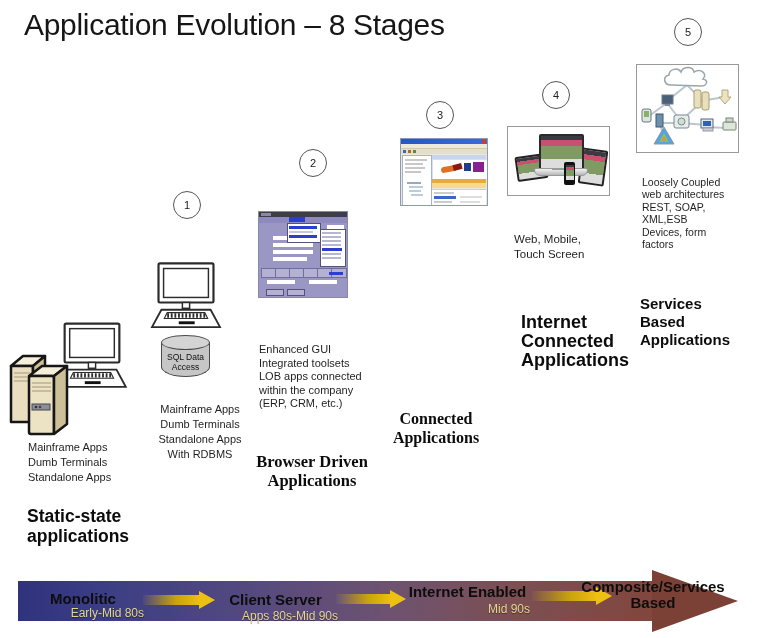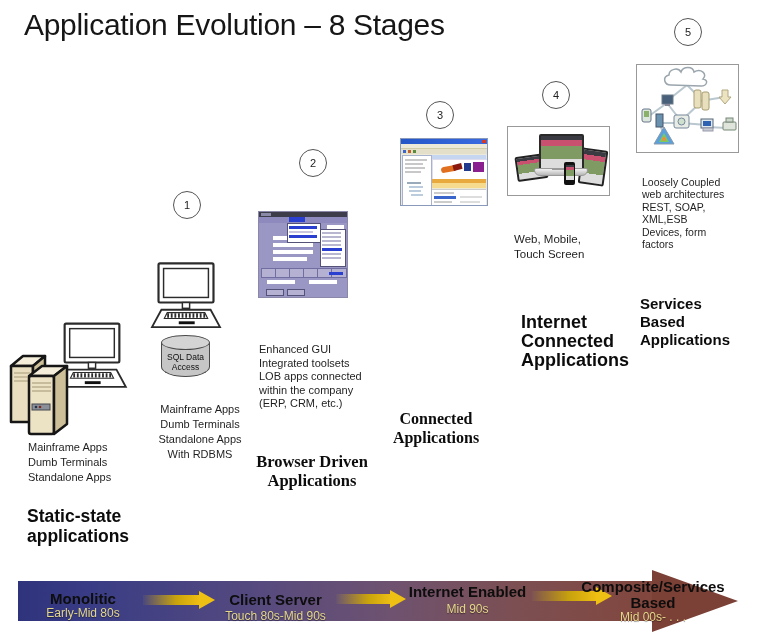--- a/index.html
+++ b/index.html
@@ -38,21 +38,21 @@
   
   .tl-bar { position:absolute; left:18px; top:581px; width:640px; height:40px;
             background:linear-gradient(90deg,#2f337b 0%,#3a3d85 12%,#564a7e 38%,#6e5270 58%,#7c4f52 78%,#82463c 100%); }
   .tl-head { position:absolute; left:652px; top:570px; width:0; height:0;
              border-top:31px solid transparent; border-bottom:31px solid transparent; border-left:86px solid #7c4136; }
   .mini-arrow { position:absolute; display:flex; align-items:center; height:20px; }
   .ma-shaft { height:10px; background:linear-gradient(90deg,rgba(130,120,95,0.12),#caa40c 60%,#edbd12); }
   .ma-head { width:0; height:0; border-top:9px solid transparent; border-bottom:9px solid transparent; border-left:16px solid #eec013; }
   .phase-name { position:absolute; font-weight:bold; font-size:15px; line-height:15.5px; color:#0d0d0d;
                 text-align:center; white-space:pre-line; }
-  .phase-era  { position:absolute; font-size:12px; color:#e5d78a; text-align:center;
+  .phase-era  { position:absolute; font-size:12px; color:#e5d78a; text-align:right;
                 text-shadow:0 1px 1px rgba(0,0,0,0.45); white-space:pre-line; }
 </style>
 </head>
 <body>
 
 <div class="slide">
 
   <div class="title">Application Evolution – 8 Stages</div>
 
   <div class="badge" style="left:173px;top:191px">1</div>
@@ -281,22 +281,21 @@
   </div>
   <div class="mini-arrow" style="left:532px;top:586px">
     <div class="ma-shaft" style="width:64px"></div>
     <div class="ma-head"></div>
   </div>
 
   <div class="phase-name" style="left:22px;top:591px;width:122px">Monolitic</div>
   <div class="phase-era" style="left:22px;top:606px;width:122px">Early-Mid 80s</div>
 
   <div class="phase-name" style="left:213px;top:592px;width:125px">Client Server</div>
-  <div class="phase-era" style="left:213px;top:609px;width:125px">Touch 80s-Mid 90s</div>
+  <div class="phase-era" style="left:213px;top:609px;width:125px">Apps 80s-Mid 90s</div>
 
   <div class="phase-name" style="left:405px;top:584px;width:125px">Internet Enabled</div>
   <div class="phase-era" style="left:405px;top:602px;width:125px">Mid 90s</div>
 
   <div class="phase-name" style="left:577px;top:579px;width:152px">Composite/Services
 Based</div>
-  <div class="phase-era" style="left:577px;top:610px;width:152px">Mid 00s- . . .</div>
 
 </div>
 
 </body></html>

